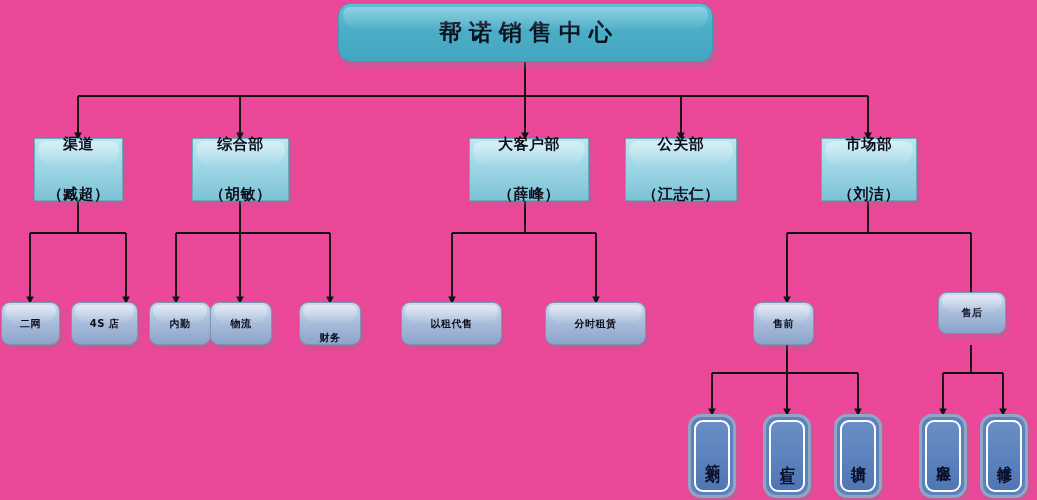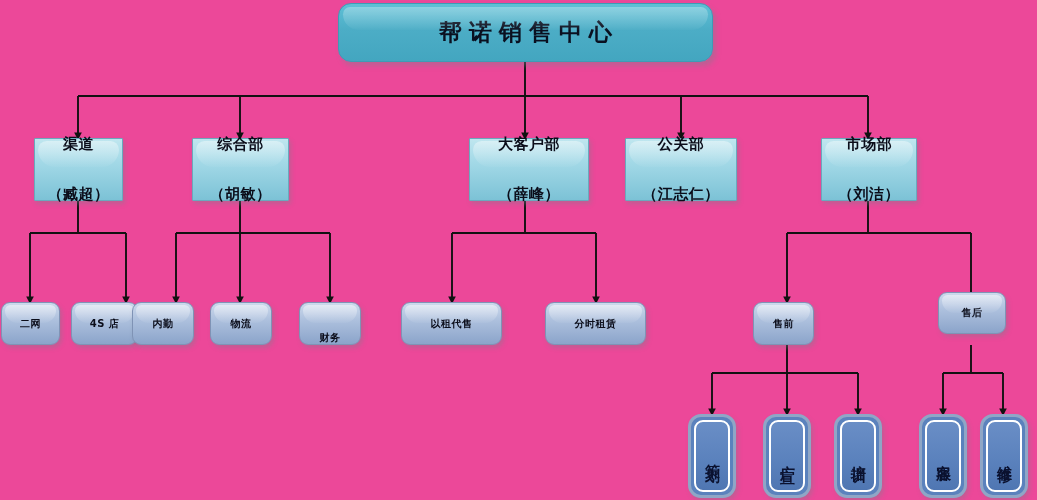--- a/index.html
+++ b/index.html
@@ -217,21 +217,21 @@
   </div>
 
   <div class="node lvl2" style="left:1px; top:302px; width:59px; height:43px;">
     <span>二网</span>
   </div>
 
   <div class="node lvl2" style="left:71px; top:302px; width:67px; height:43px;">
     <span>4S 店</span>
   </div>
 
-  <div class="node lvl2" style="left:132px; top:302px; width:62px; height:43px;">
+  <div class="node lvl2" style="left:149px; top:302px; width:62px; height:43px;">
     <span>内勤</span>
   </div>
 
   <div class="node lvl2" style="left:210px; top:302px; width:62px; height:43px;">
     <span>物流</span>
   </div>
 
   <div class="node lvl2" style="left:299px; top:302px; width:62px; height:43px;align-items:flex-end;">
     <span>财务</span>
   </div>

